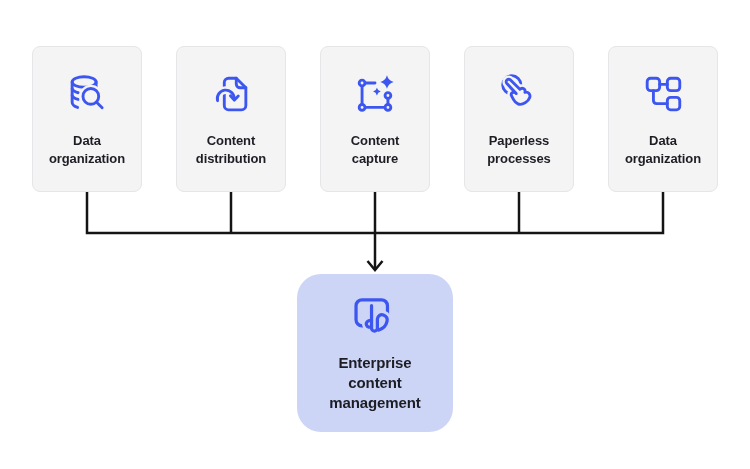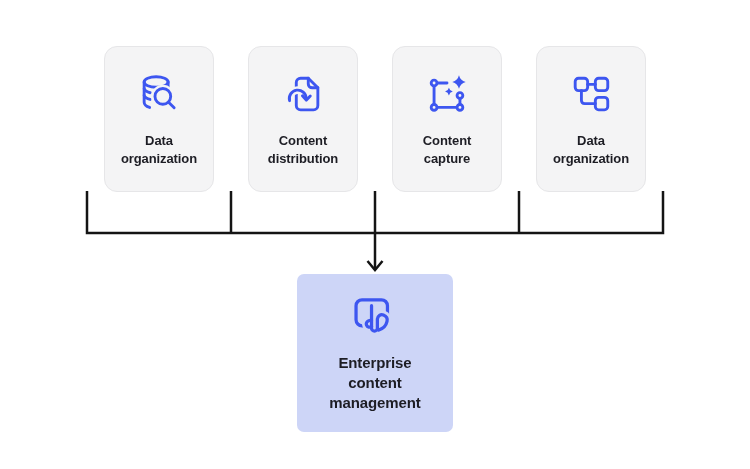--- a/index.html
+++ b/index.html
@@ -7,32 +7,32 @@
     position:relative;width:750px;height:469px;overflow:hidden;
     background:var(--page-bg,#fff);
     font-family:"Liberation Sans","DejaVu Sans",sans-serif;
   }
   svg.connectors{position:absolute;left:0;top:0;width:750px;height:469px;}
   .top-row{position:absolute;top:46px;left:0;width:100%;display:flex;justify-content:center;gap:34px;}
   .card{
     width:110px;height:146px;box-sizing:border-box;
     background:var(--card-bg,#f4f4f5);
     border:1px solid var(--card-border,#e6e6e8);
-    border-radius:13px;
+    border-radius:8px;
     display:flex;flex-direction:column;align-items:center;
   }
   .card .icon{margin-top:24px;width:46px;height:46px;flex:none;}
   .card .label{
     margin-top:15px;font-weight:700;font-size:13px;line-height:18px;
     color:var(--text,#1d1d24);text-align:center;letter-spacing:-0.1px;
   }
   .label span{display:block;}
   .result-card{
     position:absolute;top:274px;left:50%;transform:translateX(-50%);
-    width:156px;height:158px;border-radius:7px;
+    width:156px;height:158px;border-radius:24px;
     background:var(--result-bg,#cdd5f7);
     display:flex;flex-direction:column;align-items:center;
   }
   .result-card .icon{margin-top:16px;width:52px;height:52px;flex:none;}
   .result-card .label{
     margin-top:11px;font-weight:700;font-size:15px;line-height:20px;
     color:var(--text,#1d1d24);text-align:center;letter-spacing:-0.1px;
   }
   
   .ic{stroke:var(--accent,#3d56f0);stroke-width:3;fill:none;stroke-linecap:round;stroke-linejoin:round;}
@@ -101,20 +101,31 @@
         <path class="ic" d="M37.5,29.5 V34"></path>
         <path class="spark" d="M36.5,4.5 Q37.8,9.8 43.5,11.5 Q37.8,13.2 36.5,18.5 Q35.2,13.2 29.5,11.5 Q35.2,9.8 36.5,4.5 Z"></path>
         <path class="spark" d="M26,17.5 Q26.8,20.7 30,21.5 Q26.8,22.3 26,25.5 Q25.2,22.3 22,21.5 Q25.2,20.7 26,17.5 Z"></path>
       </svg>
       <div class="label">
         <span>Content</span>
         <span>capture</span>
       </div>
     </div>
 
+    <div class="card">
+      <svg class="icon" viewBox="0 0 48 48">
+        <circle class="ic" cx="16.5" cy="14.5" r="9.5"></circle>
+        <path class="halo" d="M11.6,13.4 A2.7,2.7 0 1 1 15.4,9.6 L24.9,19.1 Q26.8,17.2 29,18.6 Q31,19.9 30.2,22.3 Q32.8,21.5 34.4,23.4 Q36,25.4 35.2,27.6 Q34,31 30.4,33.2 Q26.2,35.7 22.9,34.3 Q20,33 18.3,29.9 L16.2,25.9 Q15.2,23.9 16.9,22.7 Q18.6,21.6 20.3,22.9 L21.1,23.5 Z"></path>
+        <path class="ic" d="M11.6,13.4 A2.7,2.7 0 1 1 15.4,9.6 L24.9,19.1 Q26.8,17.2 29,18.6 Q31,19.9 30.2,22.3 Q32.8,21.5 34.4,23.4 Q36,25.4 35.2,27.6 Q34,31 30.4,33.2 Q26.2,35.7 22.9,34.3 Q20,33 18.3,29.9 L16.2,25.9 Q15.2,23.9 16.9,22.7 Q18.6,21.6 20.3,22.9 L21.1,23.5 Z"></path>
+      </svg>
+      <div class="label">
+        <span>Paperless</span>
+        <span>processes</span>
+      </div>
+    </div>
 
     <div class="card">
       <svg class="icon" viewBox="0 0 48 48">
         <rect class="ic" x="7.5" y="7.5" width="13" height="13" rx="3.5"></rect>
         <rect class="ic" x="28.5" y="7.5" width="13" height="13" rx="3.5"></rect>
         <rect class="ic" x="28.5" y="27.5" width="13" height="13" rx="3.5"></rect>
         <path class="ic" d="M20.5,14 H28.5"></path>
         <path class="ic" d="M14,20.5 V30.5 Q14,34 17.5,34 H28.5"></path>
       </svg>
       <div class="label">

